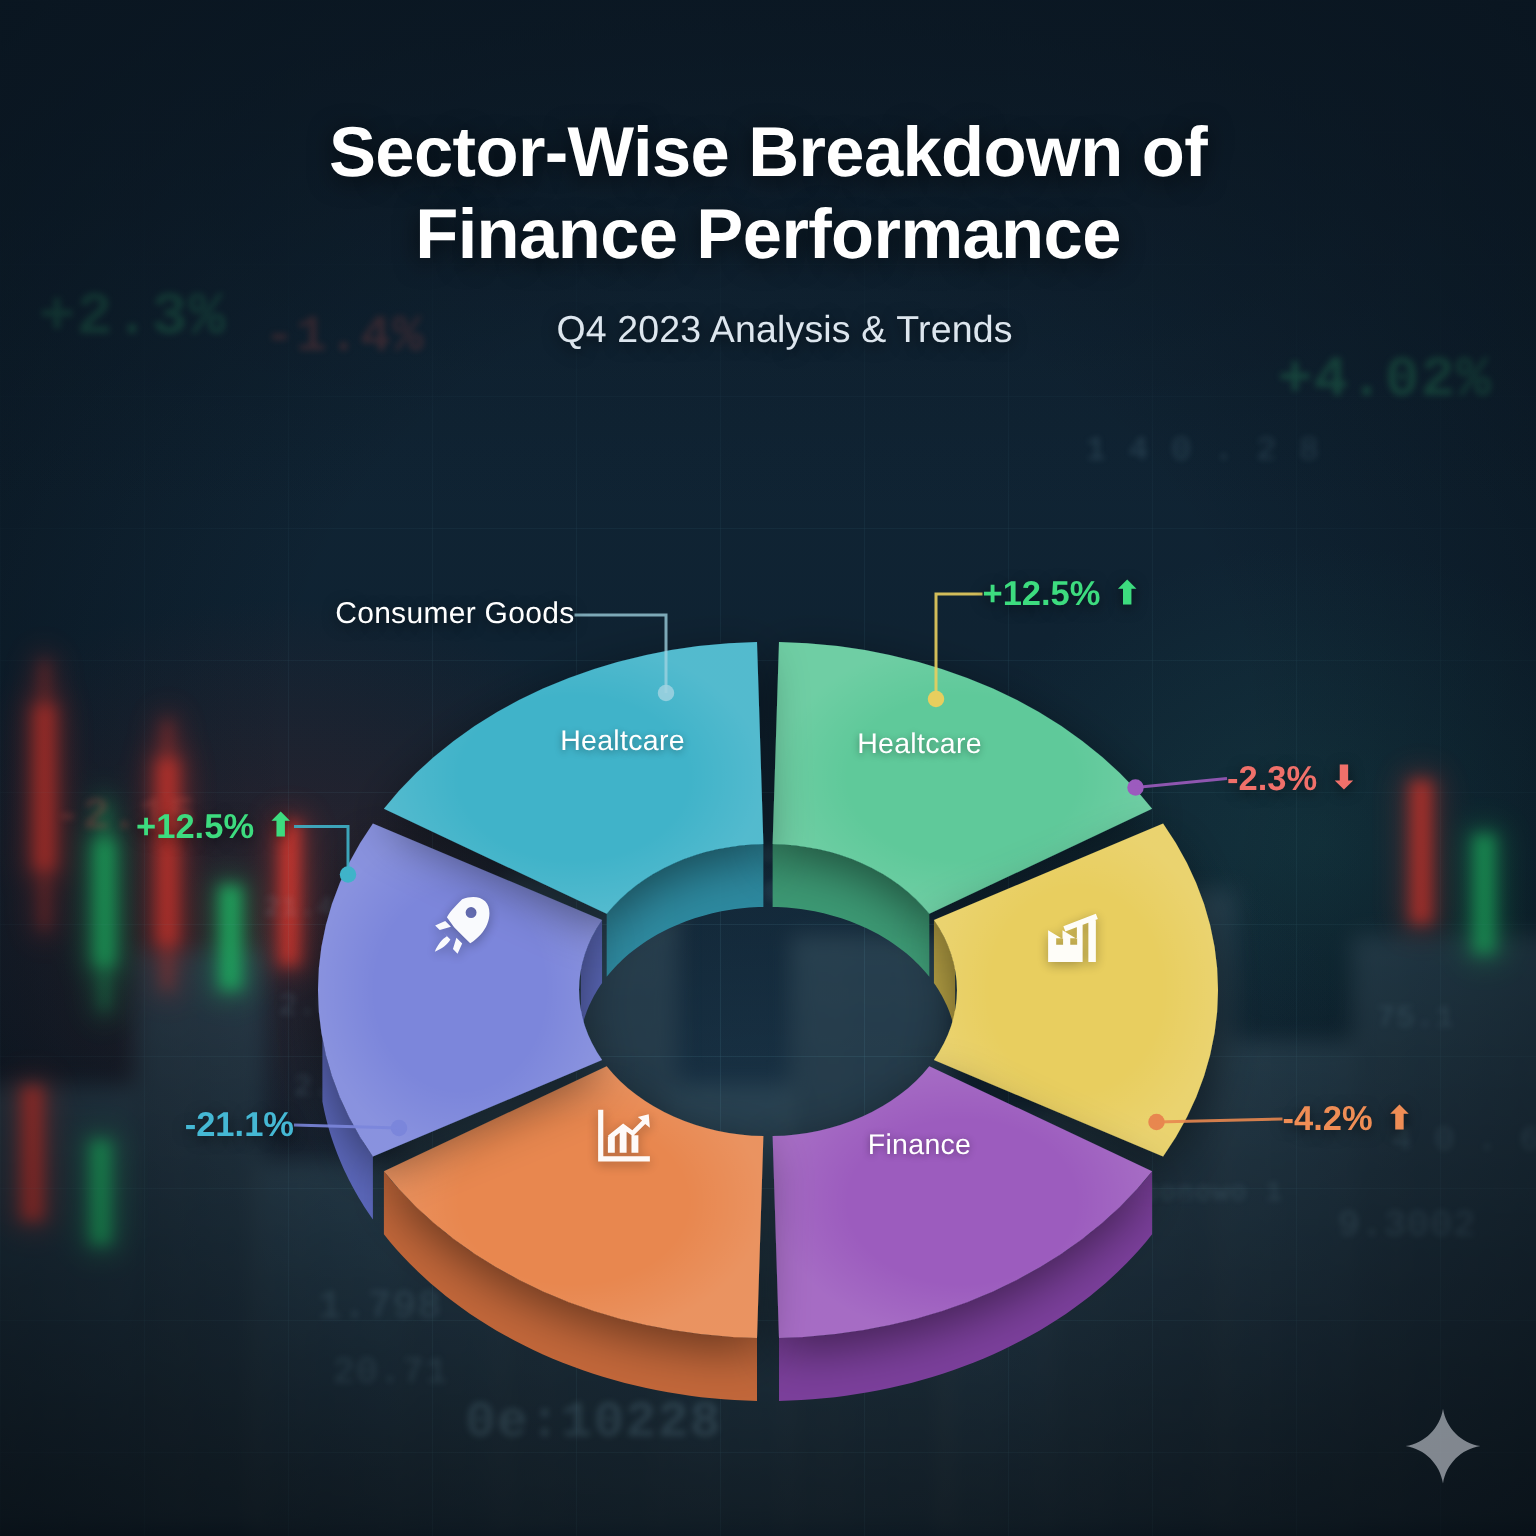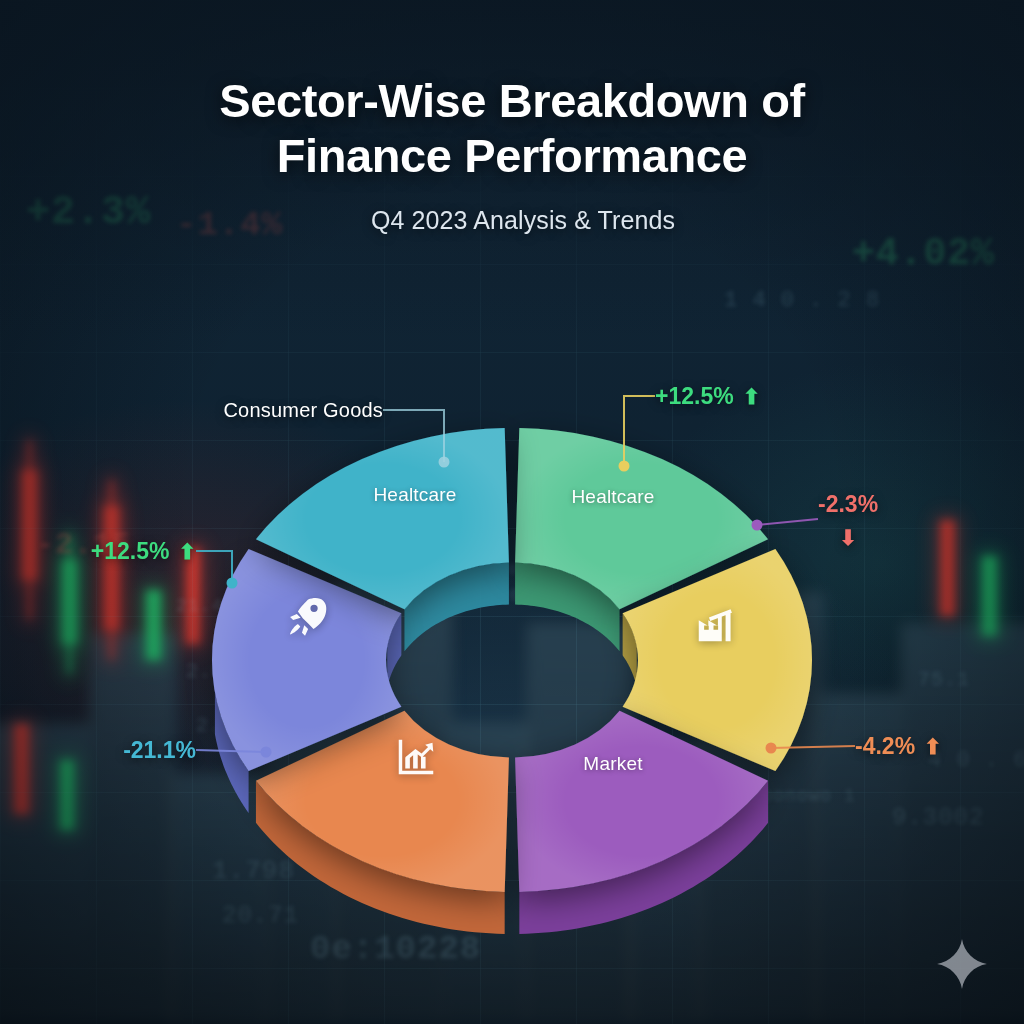--- a/index.html
+++ b/index.html
@@ -229,37 +229,37 @@
   </svg>
 
   <div id="overlay">
       <div class="seg-label" style="left: 415px; top: 495px;">Healtcare</div>
       <div class="seg-label" style="left: 613px; top: 497px;">Healtcare</div>
       <div class="seg-icon" style="left: 716px; top: 624px;">
         <svg viewBox="0 0 24 24">
           <path d="M3 21V10l5 3V10l5 3V8h2v13H3zm2.8-8.2V15h2.4v-2.2H5.8zm4.9 0V15h2.4v-2.2h-2.4zM17 21V6.5h2.6V21H17zM8.3 8.6 19.6 4.3l.7 1.8L9 10.4l-.7-1.8z"></path>
         </svg>
       </div>
-      <div class="seg-label" style="left: 613px; top: 764px;">Market</div>
+      <div class="seg-label" style="left: 613px; top: 764px;">Finance</div>
       <div class="seg-icon" style="left: 416px; top: 757px;">
         <svg viewBox="0 0 24 24">
           <path d="M3 3h1.8v16.2H21V21H3V3zm3.4 9.4h2.4V18H6.4v-5.6zm4.1-2.6h2.4V18h-2.4V9.8zm4.1 2.1h2.4V18h-2.4v-6.1zM20.6 4.6l.4 4.7-1.6-1.3-4.3 4.3-3.2-2.4-4.4 3.6-1.1-1.4 5.3-4.3 3.2 2.4 3.4-3.4-1.5-1.2 3.8-1z"></path>
         </svg>
       </div>
       <div class="seg-icon" style="left: 306px; top: 617px;">
         <svg viewBox="0 0 24 24">
           <path d="M13.1 2.9c3-1.2 6.2-1.1 8 .7s1.9 5 .7 8c-1 2.5-3.2 5-5.9 6.6l-2.5-2.5-3.1-3.1L7.8 9.1C9.4 6.4 11.9 4.2 13.1 2.9zM16.2 9.4a1.9 1.9 0 1 0 0-3.8 1.9 1.9 0 0 0 0 3.8zM7.2 10.4l2 2-3.9 1.2-1.6-1.6 3.5-1.6zM11.1 16.3l2 2-1.6 3.5-1.6-1.6 1.2-3.9zM6.6 14.5l2.4 2.4c-.9 1.6-3.1 3.4-5.4 4.2.8-2.3 2.6-4.5 4.2-5.4 0 0-1.2-1.2-1.2-1.2z"></path>
         </svg>
       </div>
       <div class="name-callout" style="left: 383px; top: 410px; color: rgb(255, 255, 255);">Consumer Goods</div>
       <div class="callout" style="left: 655px; top: 396px; color: rgb(61, 220, 127);">
         <span>+12.5%</span>
         <span class="arw">⬆</span>
       </div>
-      <div class="callout" style="left: 818px; top: 519px; color: rgb(240, 112, 106); flex-direction: column;">
+      <div class="callout" style="left: 818px; top: 519px; color: rgb(240, 112, 106);">
         <span>-2.3%</span>
         <span class="arw">⬇</span>
       </div>
       <div class="callout" style="left: 855px; top: 746px; color: rgb(239, 141, 85);">
         <span>-4.2%</span>
         <span class="arw">⬆</span>
       </div>
       <div class="callout left" style="left: 196px; top: 750px; color: rgb(69, 184, 212);">
         <span>-21.1%</span>
       </div>

